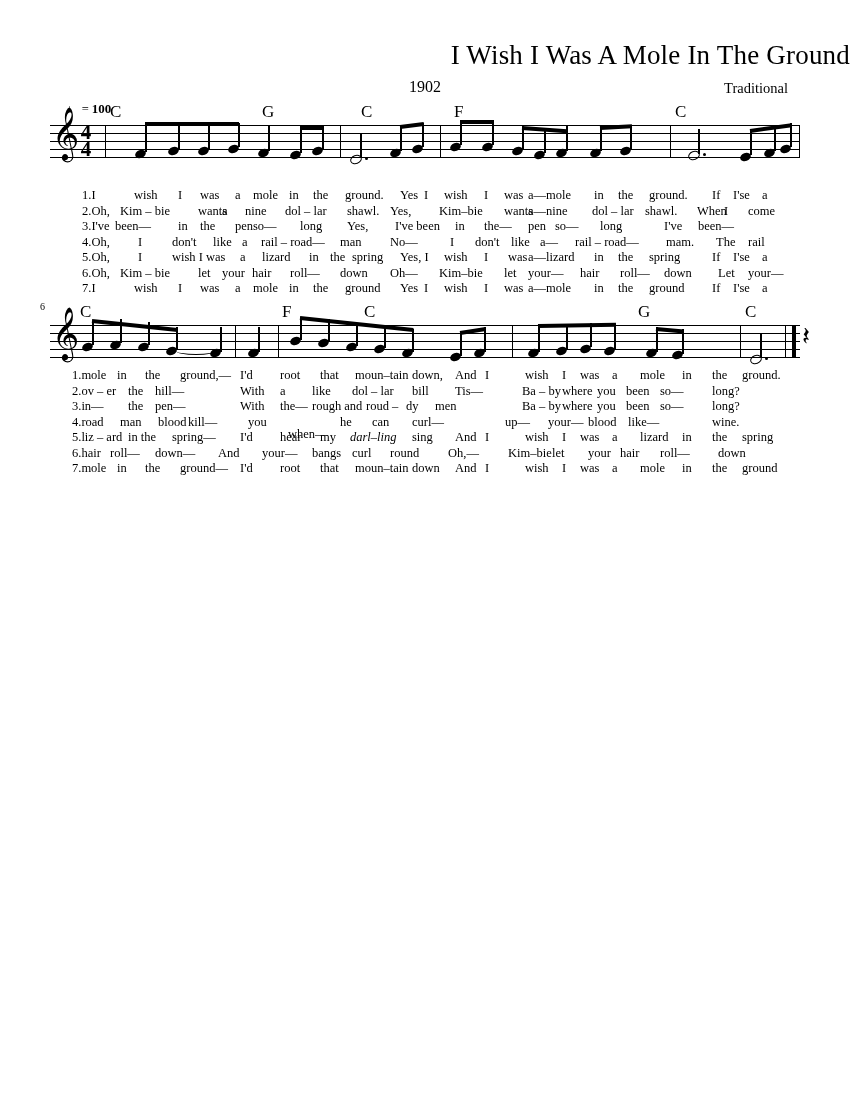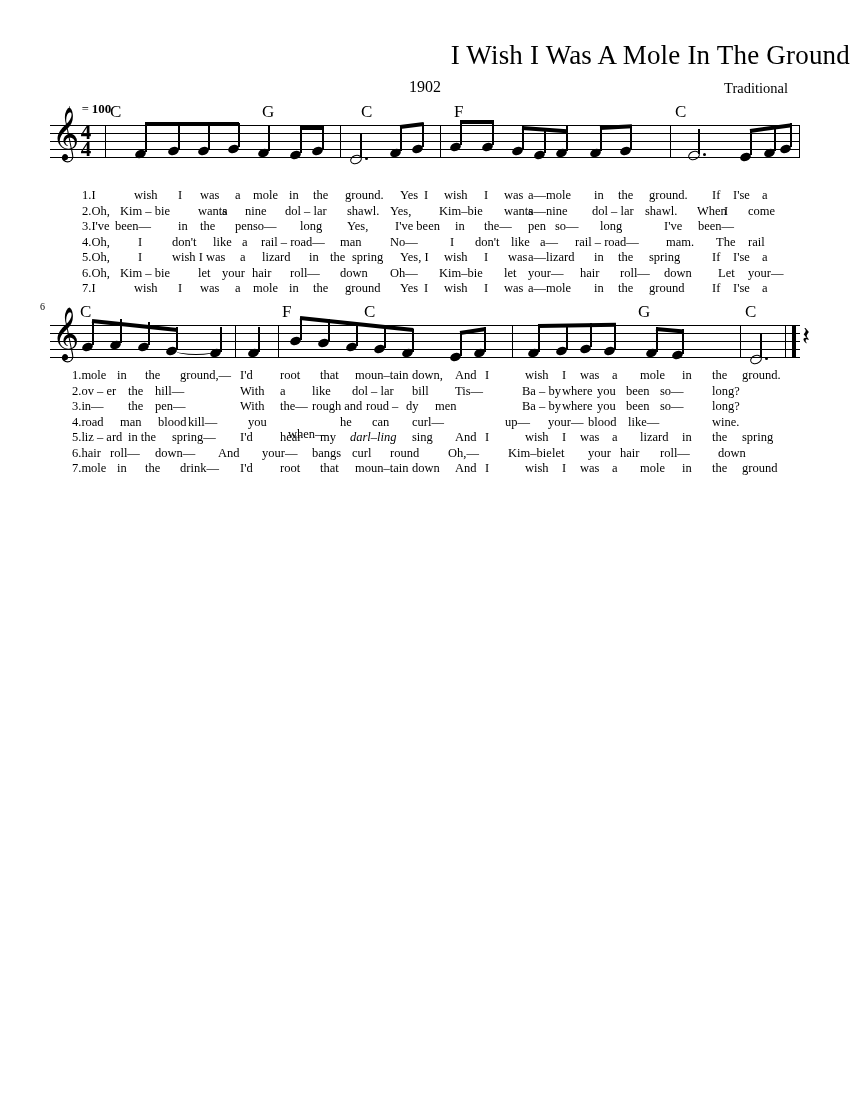--- a/index.html
+++ b/index.html
@@ -589,21 +589,21 @@
         <span class="lyric-word" style="left: 552px; top: 0px;">let</span>
         <span class="lyric-word" style="left: 588px; top: 0px;">your</span>
         <span class="lyric-word" style="left: 620px; top: 0px;">hair</span>
         <span class="lyric-word" style="left: 660px; top: 0px;">roll—</span>
         <span class="lyric-word" style="left: 718px; top: 0px;">down</span>
       </div>
       <div class="lyric-row" style="left: 0px; top: 461px; width: 850px;">
         <span class="lyric-word" style="left: 72px; top: 0px;">7.mole</span>
         <span class="lyric-word" style="left: 117px; top: 0px;">in</span>
         <span class="lyric-word" style="left: 145px; top: 0px;">the</span>
-        <span class="lyric-word" style="left: 180px; top: 0px;">drink—</span>
+        <span class="lyric-word" style="left: 180px; top: 0px;">ground—</span>
         <span class="lyric-word" style="left: 240px; top: 0px;">I'd</span>
         <span class="lyric-word" style="left: 280px; top: 0px;">root</span>
         <span class="lyric-word" style="left: 320px; top: 0px;">that</span>
         <span class="lyric-word" style="left: 355px; top: 0px;">moun–tain</span>
         <span class="lyric-word" style="left: 412px; top: 0px;">down</span>
         <span class="lyric-word" style="left: 455px; top: 0px;">And</span>
         <span class="lyric-word" style="left: 485px; top: 0px;">I</span>
         <span class="lyric-word" style="left: 525px; top: 0px;">wish</span>
         <span class="lyric-word" style="left: 562px; top: 0px;">I</span>
         <span class="lyric-word" style="left: 580px; top: 0px;">was</span>

